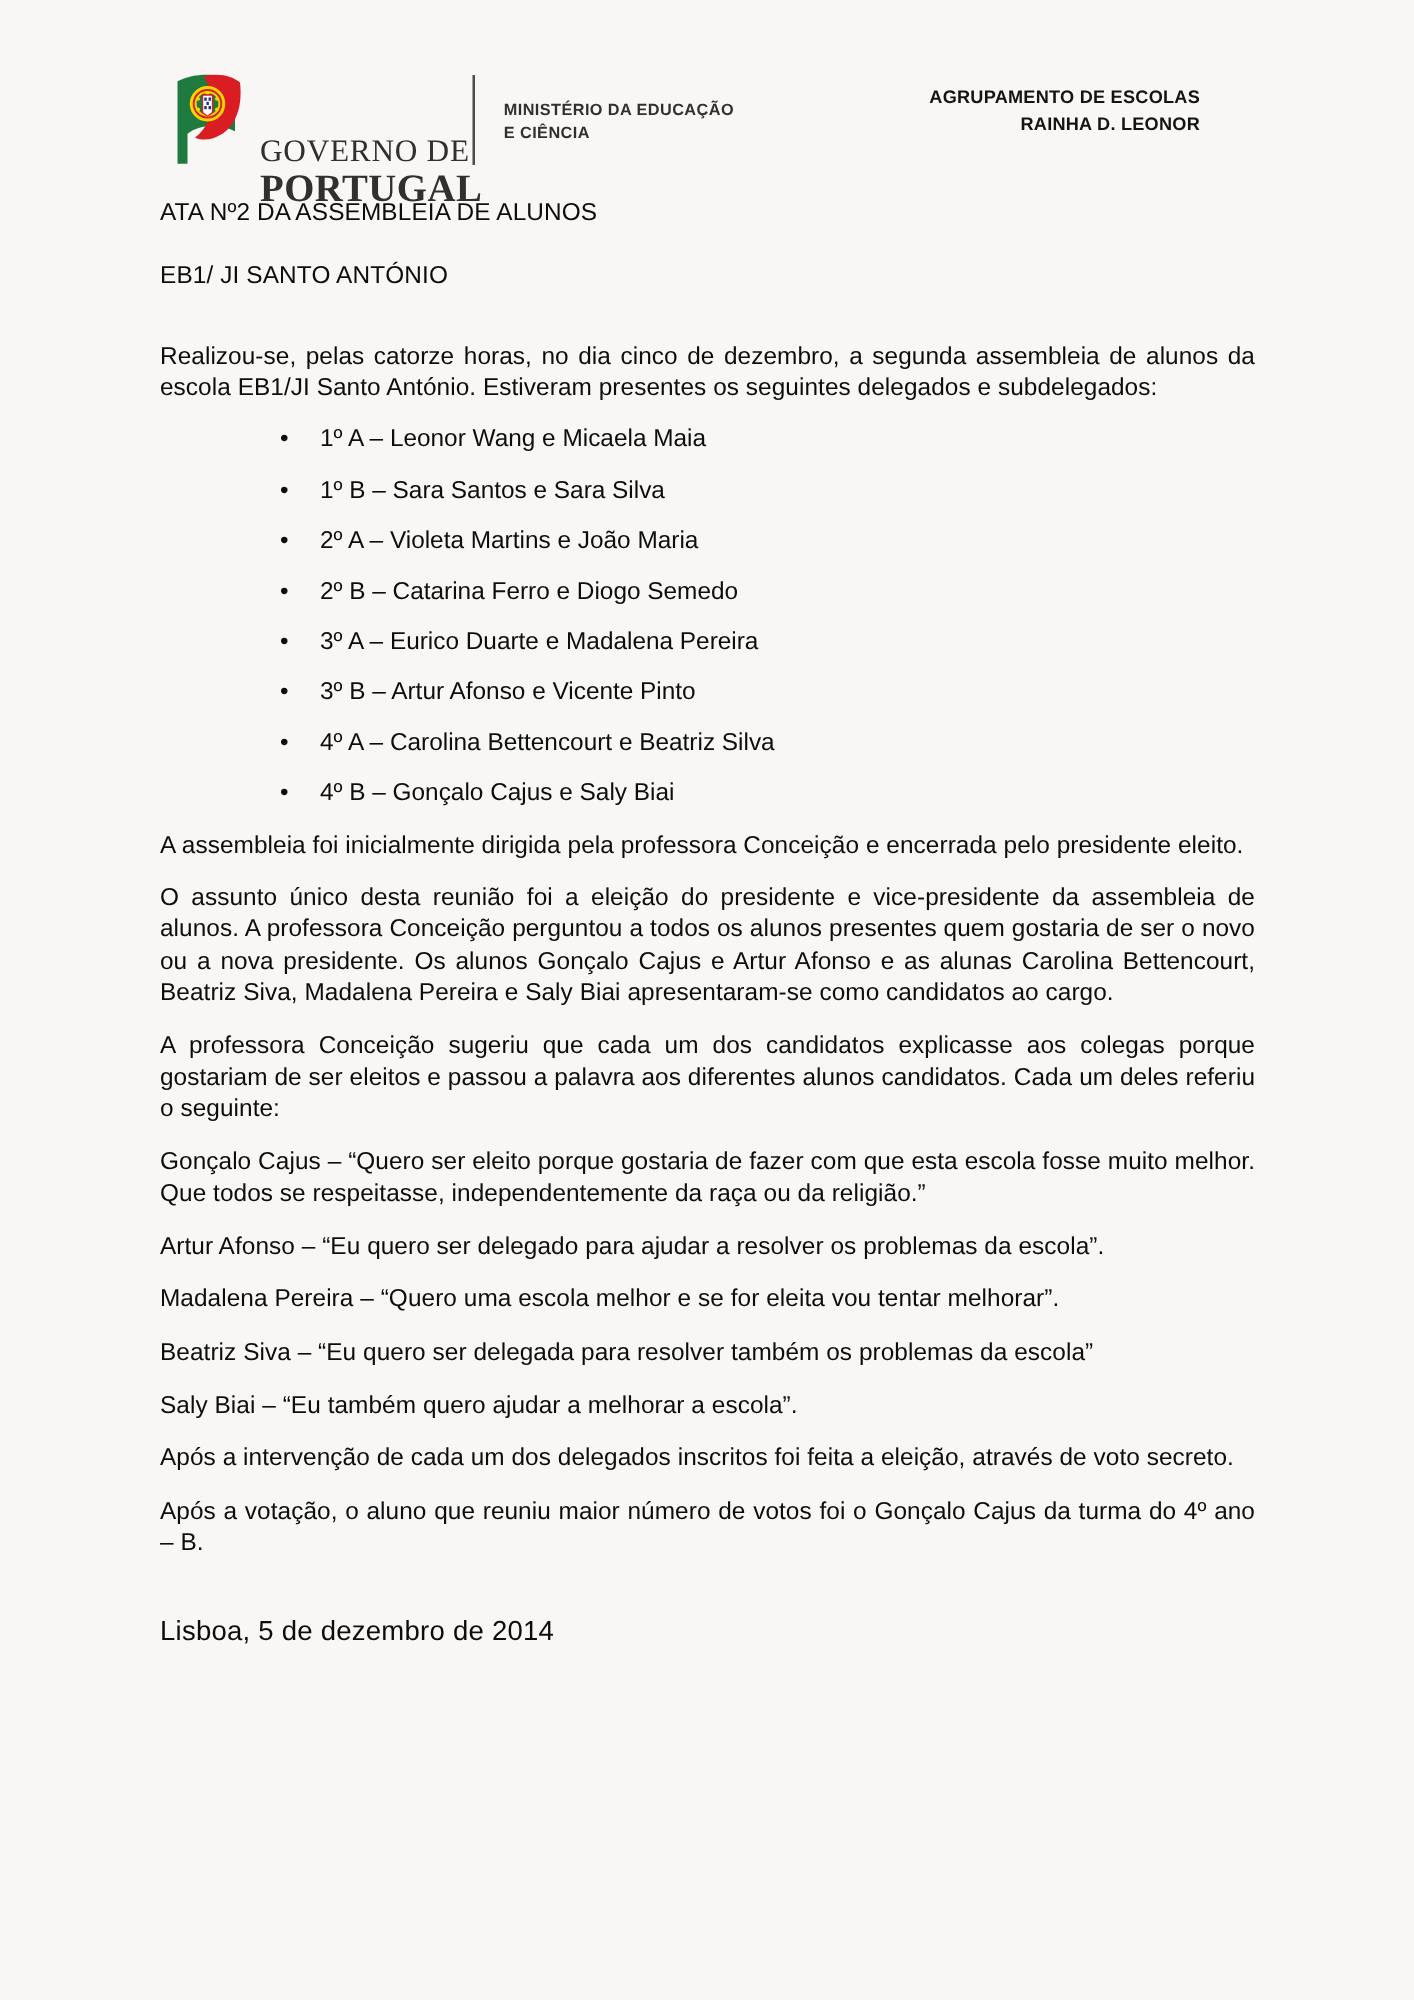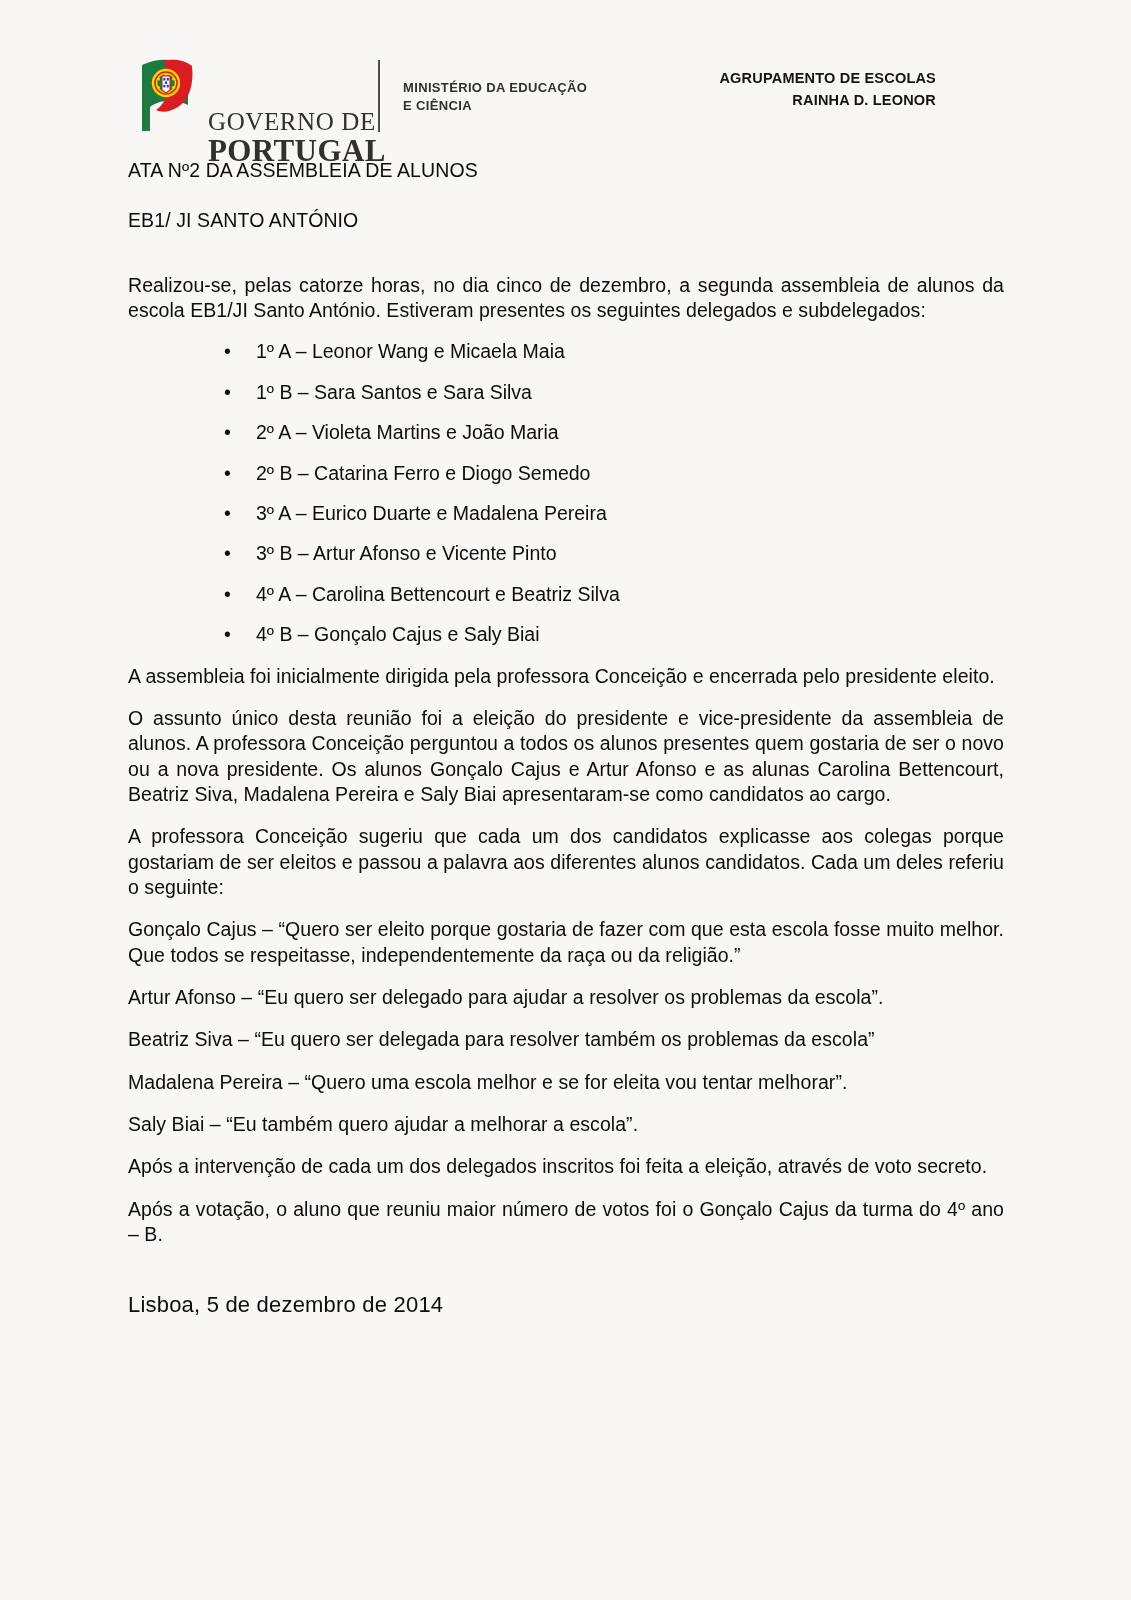--- a/index.html
+++ b/index.html
@@ -71,21 +71,21 @@
     font-family: "Liberation Sans", sans-serif;
     font-size: 13px;
     font-weight: bold;
     letter-spacing: 0.35px;
     line-height: 1.35;
     color: #332f2c;
     text-transform: uppercase;
   }
   .school {
     position: absolute;
-    left: 600px;
+    left: 624px;
     top: 67px;
     width: 336px;
     text-align: right;
     font-family: "Liberation Sans", sans-serif;
     font-size: 14.5px;
     font-weight: bold;
     letter-spacing: 0.2px;
     line-height: 1.55;
     color: #141414;
     text-transform: uppercase;
@@ -212,20 +212,20 @@
     <li><span class="bullet">•</span><span>3º B – Artur Afonso e Vicente Pinto</span></li>
     <li><span class="bullet">•</span><span>4º A – Carolina Bettencourt e Beatriz Silva</span></li>
     <li><span class="bullet">•</span><span>4º B – Gonçalo Cajus e Saly Biai</span></li>
   </ul>
 
   <p class="para">A assembleia foi inicialmente dirigida pela professora Conceição e encerrada pelo presidente eleito.</p>
   <p class="para">O assunto único desta reunião foi a eleição do presidente e vice-presidente da assembleia de alunos. A professora Conceição perguntou a todos os alunos presentes quem gostaria de ser o novo ou a nova presidente. Os alunos Gonçalo Cajus e  Artur Afonso e as alunas Carolina Bettencourt, Beatriz Siva, Madalena Pereira e Saly Biai apresentaram-se como candidatos ao cargo.</p>
   <p class="para">A professora Conceição sugeriu que cada um dos candidatos explicasse aos colegas porque gostariam de ser eleitos e passou a palavra aos diferentes alunos candidatos. Cada um deles referiu o seguinte:</p>
   <p class="para">Gonçalo Cajus – “Quero ser eleito porque gostaria de fazer com que esta escola fosse muito melhor. Que todos se respeitasse, independentemente da raça ou da religião.”</p>
   <p class="para nojust">Artur Afonso – “Eu quero ser delegado para ajudar a resolver os problemas da escola”.</p>
+  <p class="para nojust">Madalena Pereira – “Quero uma escola melhor e se for eleita vou tentar melhorar”.</p>
   <p class="para nojust">Beatriz Siva – “Eu quero ser delegada para resolver também os problemas da escola”</p>
-  <p class="para nojust">Madalena Pereira – “Quero uma escola melhor e se for eleita vou tentar melhorar”.</p>
   <p class="para nojust">Saly Biai – “Eu também quero ajudar a melhorar a escola”.</p>
   <p class="para">Após a intervenção de cada um dos delegados inscritos foi feita a eleição, através de voto secreto.</p>
   <p class="para">Após a votação, o aluno que reuniu maior número de votos foi o Gonçalo Cajus da turma do 4º ano – B.</p>
 
   <div class="sign-date">Lisboa, 5  de dezembro de 2014</div>
 </div>
 
 </body></html>

